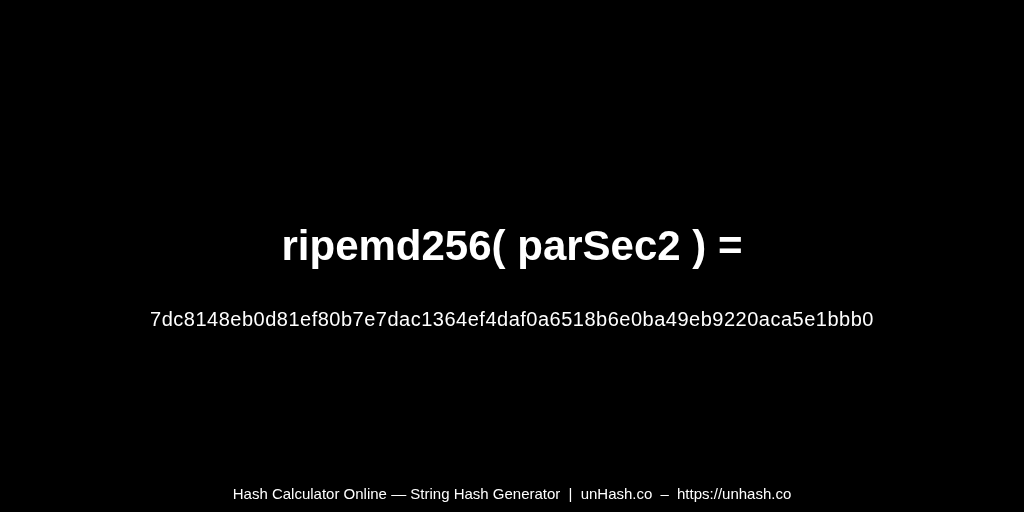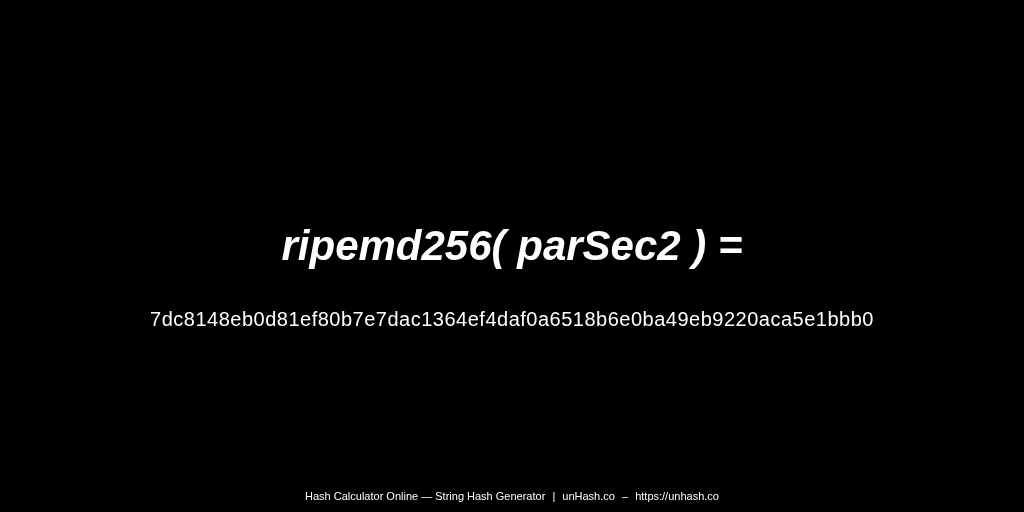--- a/index.html
+++ b/index.html
@@ -26,37 +26,36 @@
       justify-content: center;
       flex: 1;
       padding-top: 40px;
     }
     .hash-expression {
       color: #ffffff;
       font-size: 42px;
       font-weight: bold;
       margin-bottom: 38px;
       text-align: center;
-      font-style: italic;
     }
     .hash-result {
       color: #ffffff;
       font-size: 20px;
       font-weight: normal;
       text-align: center;
       letter-spacing: 0.5px;
     }
     .footer {
       position: absolute;
       bottom: 10px;
       left: 0;
       right: 0;
       text-align: center;
       color: #ffffff;
-      font-size: 11px;
+      font-size: 15px;
     }
     .footer-sep {
       margin: 0 4px;
     }
   </style>
 </head>
 <body>
 
 <div class="main-content">
   <div class="hash-expression">ripemd256( parSec2 ) =</div>

